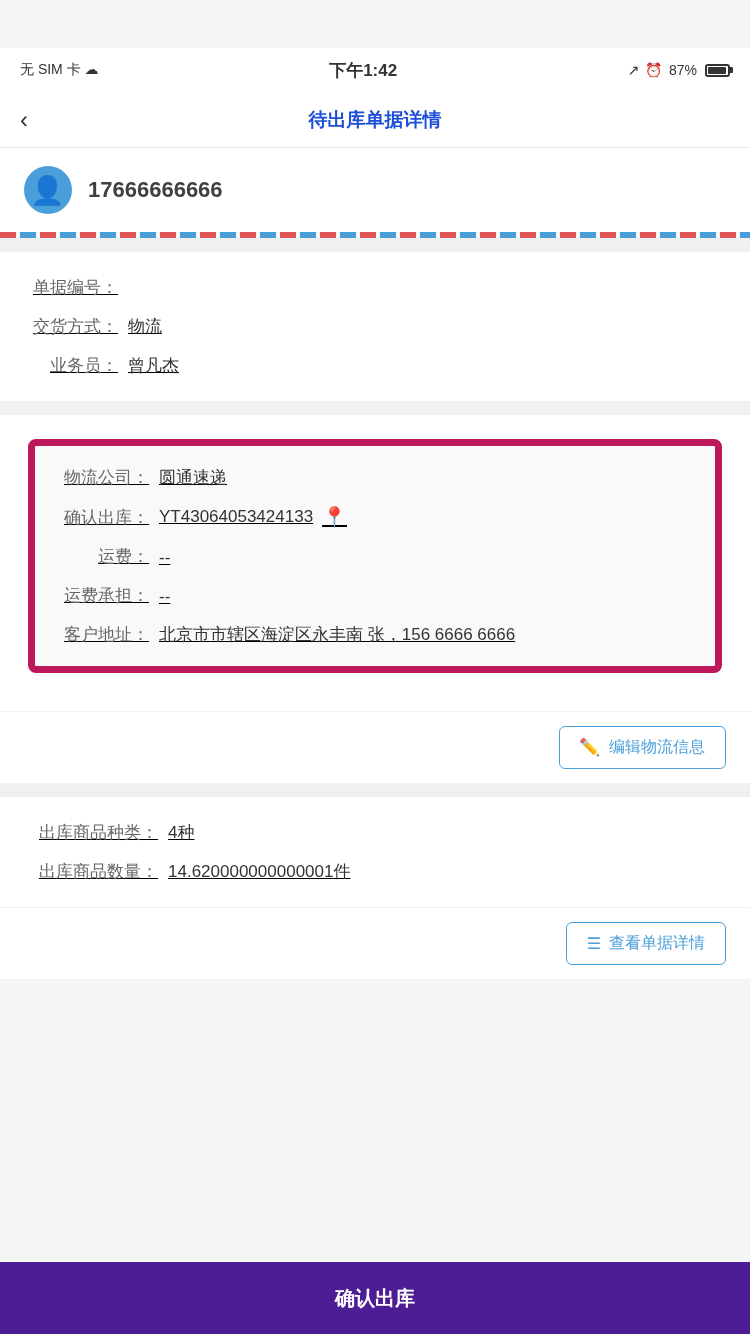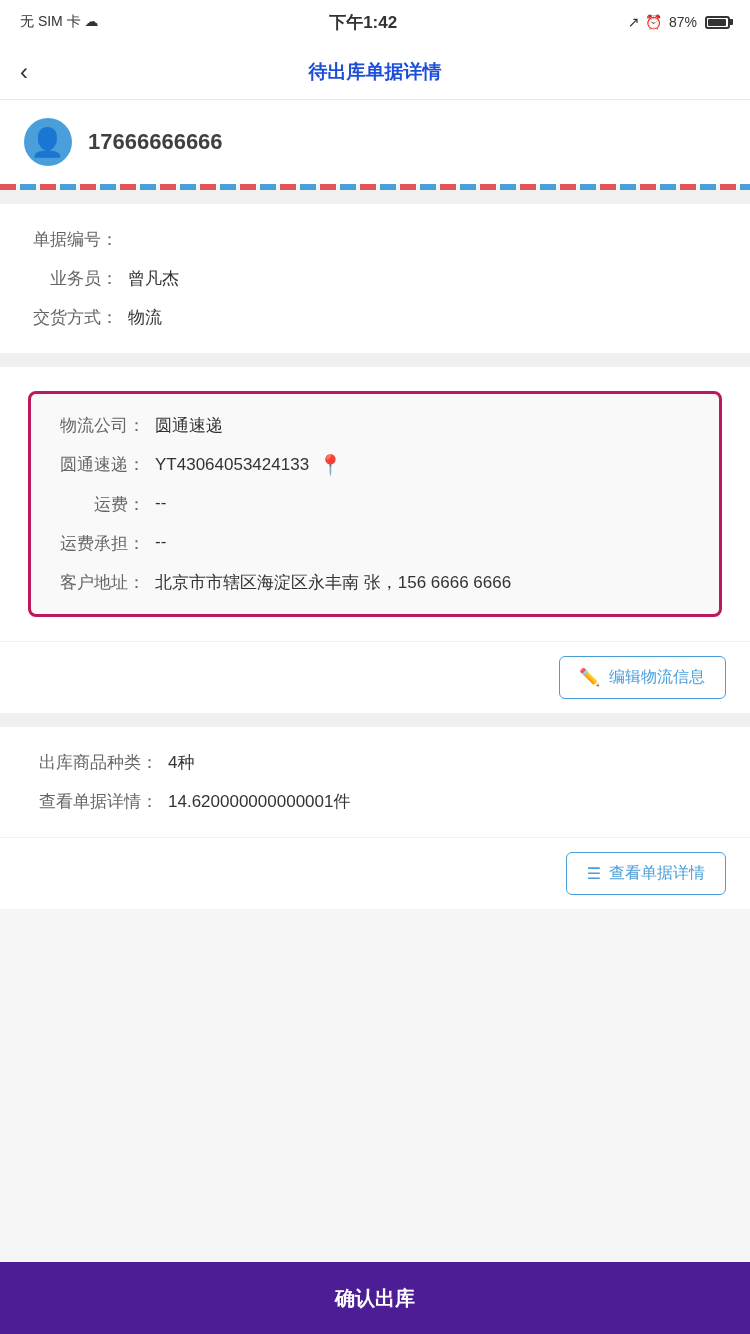--- a/index.html
+++ b/index.html
@@ -16,20 +16,21 @@
     
     .status-bar {
       background: #fff;
       height: 44px;
       display: flex;
       align-items: center;
       justify-content: space-between;
       padding: 2px 20px;
       font-size: 15px;
       font-weight: 500;
+      margin-top: 48px;
     }
     .status-left { font-size: 14px; color: #333; }
     .status-center { font-size: 17px; font-weight: 600; color: #333; }
     .status-right { display: flex; align-items: center; gap: 6px; font-size: 14px; color: #333; }
     .battery-icon {
       display: inline-block;
       width: 25px; height: 13px;
       border: 2px solid #333;
       border-radius: 3px;
       position: relative;
@@ -121,23 +122,24 @@
       background: #f0f0f0;
     }
 
     
     .info-section {
       background: #fff;
       padding: 24px 28px;
     }
     .info-row {
       display: flex;
-      align-items: flex-start;
+      align-items: flex-end;
       margin-bottom: 16px;
       font-size: 17px;
+      text-decoration: underline;
     }
     .info-row:last-child { margin-bottom: 0; }
     .info-label {
       color: #666;
       min-width: 90px;
       text-align: right;
       flex-shrink: 0;
     }
     .info-value {
       color: #333;
@@ -151,23 +153,23 @@
     }
     .location-icon {
       color: #4a9fdb;
       font-size: 20px;
       cursor: pointer;
     }
 
     
     .logistics-card {
       background: #f9f9f9;
-      border: 3px solid #be185d;
+      border: 7px solid #be185d;
       border-radius: 8px;
-      margin: 0 0 0 0;
+      margin: 0 0 14px 0;
       padding: 20px 24px;
     }
 
     
     .edit-button-row {
       background: #fff;
       padding: 14px 24px;
       display: flex;
       justify-content: flex-end;
       border-top: 1px solid #f0f0f0;
@@ -268,39 +270,39 @@
 
 <div class="dashed-border"></div>
 
 <div class="section-gap"></div>
 
 <div class="info-section">
   <div class="info-row">
     <span class="info-label">单据编号：</span>
   </div>
   <div class="info-row">
+    <span class="info-label">交货方式：</span>
+    <span class="info-value">物流</span>
+  </div>
+  <div class="info-row">
     <span class="info-label">业务员：</span>
     <span class="info-value">曾凡杰</span>
   </div>
-  <div class="info-row">
-    <span class="info-label">交货方式：</span>
-    <span class="info-value">物流</span>
-  </div>
 </div>
 
 <div class="section-gap"></div>
 
 <div class="info-section">
   <div class="logistics-card">
     <div class="info-row">
       <span class="info-label">物流公司：</span>
       <span class="info-value">圆通速递</span>
     </div>
     <div class="info-row">
-      <span class="info-label">圆通速递：</span>
+      <span class="info-label">确认出库：</span>
       <span class="info-value with-icon">
         <span>YT43064053424133</span>
         <span class="location-icon">📍</span>
       </span>
     </div>
     <div class="info-row">
       <span class="info-label">运费：</span>
       <span class="info-value">--</span>
     </div>
     <div class="info-row">
@@ -322,21 +324,21 @@
 </div>
 
 <div class="section-gap"></div>
 
 <div class="quantity-section">
   <div class="info-row">
     <span class="info-label" style="min-width:130px;">出库商品种类：</span>
     <span class="info-value">4种</span>
   </div>
   <div class="info-row">
-    <span class="info-label" style="min-width:130px;">查看单据详情：</span>
+    <span class="info-label" style="min-width:130px;">出库商品数量：</span>
     <span class="info-value">14.620000000000001件</span>
   </div>
 </div>
 
 <div class="view-details-row">
   <button class="view-btn">
     <span>☰</span>
     <span>查看单据详情</span>
   </button>
 </div>

